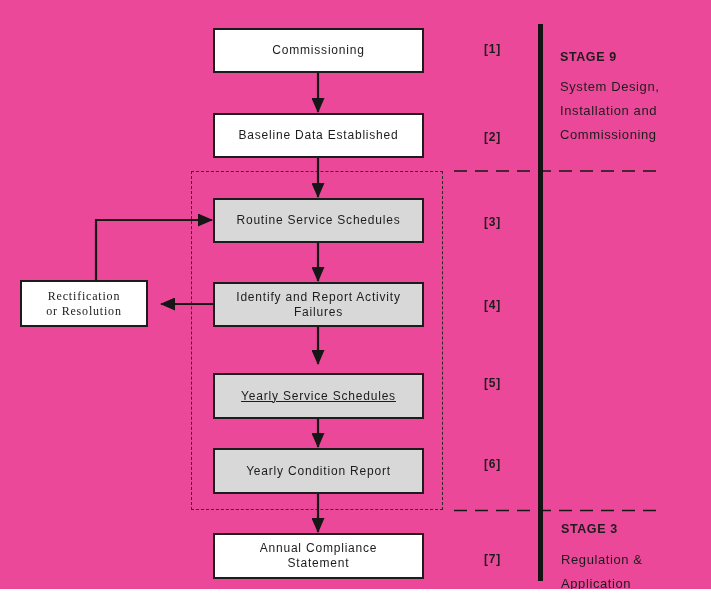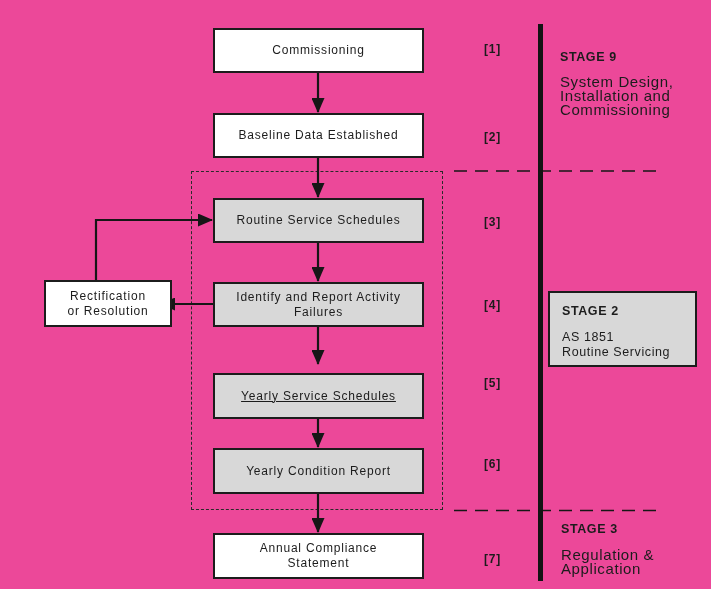--- a/index.html
+++ b/index.html
@@ -18,41 +18,41 @@
     font-size:12px;line-height:15px;letter-spacing:0.8px;color:#1c1c1c;
   }
   .shaded{background:#d8d8d8;justify-content:center;}
   .n1{top:28px;height:45px;}
   .n2{top:113px;height:45px;}
   .n3{top:198px;height:45px;}
   .n4{top:282px;height:45px;}
   .n5{top:373px;height:46px;text-decoration:underline;}
   .n6{top:448px;height:46px;}
   .n7{top:533px;height:46px;justify-content:center;}
-  .rectification{left:44px;top:280px;width:128px;height:47px;}
+  .rectification{left:20px;top:280px;width:128px;height:47px;font-family:Liberation Serif, serif;}
   
   .ref{
     position:absolute;left:484px;font-size:12px;font-weight:700;
     letter-spacing:0.8px;line-height:12px;
   }
   .r1{top:43px;} .r2{top:131px;} .r3{top:216px;} .r4{top:299px;}
   .r5{top:377px;} .r6{top:458px;} .r7{top:553px;}
   
   .dashed-rect{
     position:absolute;left:191px;top:171px;width:252px;height:339px;
     border:1.5px dashed #2a2a2a;box-sizing:border-box;background:transparent;
   }
   
   .vbar{position:absolute;left:538px;top:24px;width:5px;height:557px;background:#131313;}
   
   .stage-title{
     position:absolute;font-size:12.5px;font-weight:700;letter-spacing:0.6px;line-height:13px;
   }
   .stage-desc{
-    position:absolute;font-size:15px;line-height:14px;letter-spacing:0.6px;white-space:pre-line;
+    position:absolute;font-size:13px;line-height:24px;letter-spacing:0.6px;white-space:pre-line;
   }
   .s1t{left:560px;top:51px;}   .s1d{left:560px;top:75px;}
   .s3t{left:561px;top:523px;}  .s3d{left:561px;top:548px;}
   .stage2-box{
     position:absolute;left:548px;top:291px;width:149px;height:76px;box-sizing:border-box;
     background:#d8d8d8;border:2.5px solid #1c1c1c;
   }
   .s2t{left:12px;top:11px;position:absolute;font-size:12.5px;font-weight:700;letter-spacing:0.6px;}
   .s2d{left:12px;top:37px;position:absolute;font-size:12.5px;line-height:15px;letter-spacing:0.6px;white-space:pre-line;}
   
@@ -122,23 +122,18 @@
   <div class="ref r6">[6]</div>
   <div class="ref r7">[7]</div>
 
   <div class="vbar"></div>
 
   <div class="stage-title s1t">STAGE 9</div>
   <div class="stage-desc s1d">System Design,
 Installation and
 Commissioning</div>
 
-  <div class="stage2-box">
-    <div class="s2t">STAGE 2</div>
-    <div class="s2d">AS 1851
-Routine Servicing</div>
-  </div>
 
   <div class="stage-title s3t">STAGE 3</div>
   <div class="stage-desc s3d">Regulation &amp;
 Application</div>
 
 </div>
 
 </body></html>

